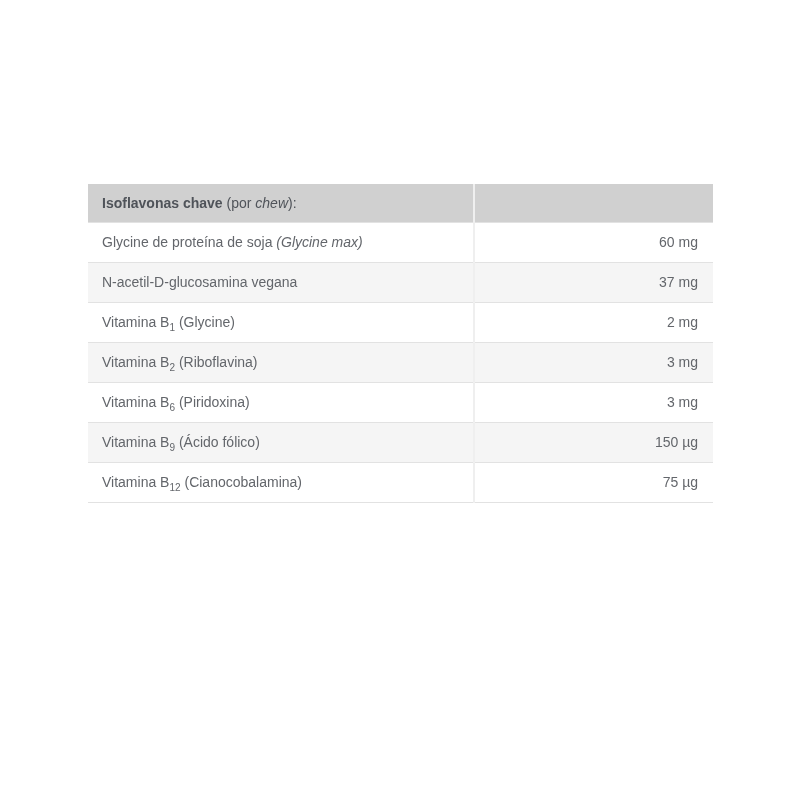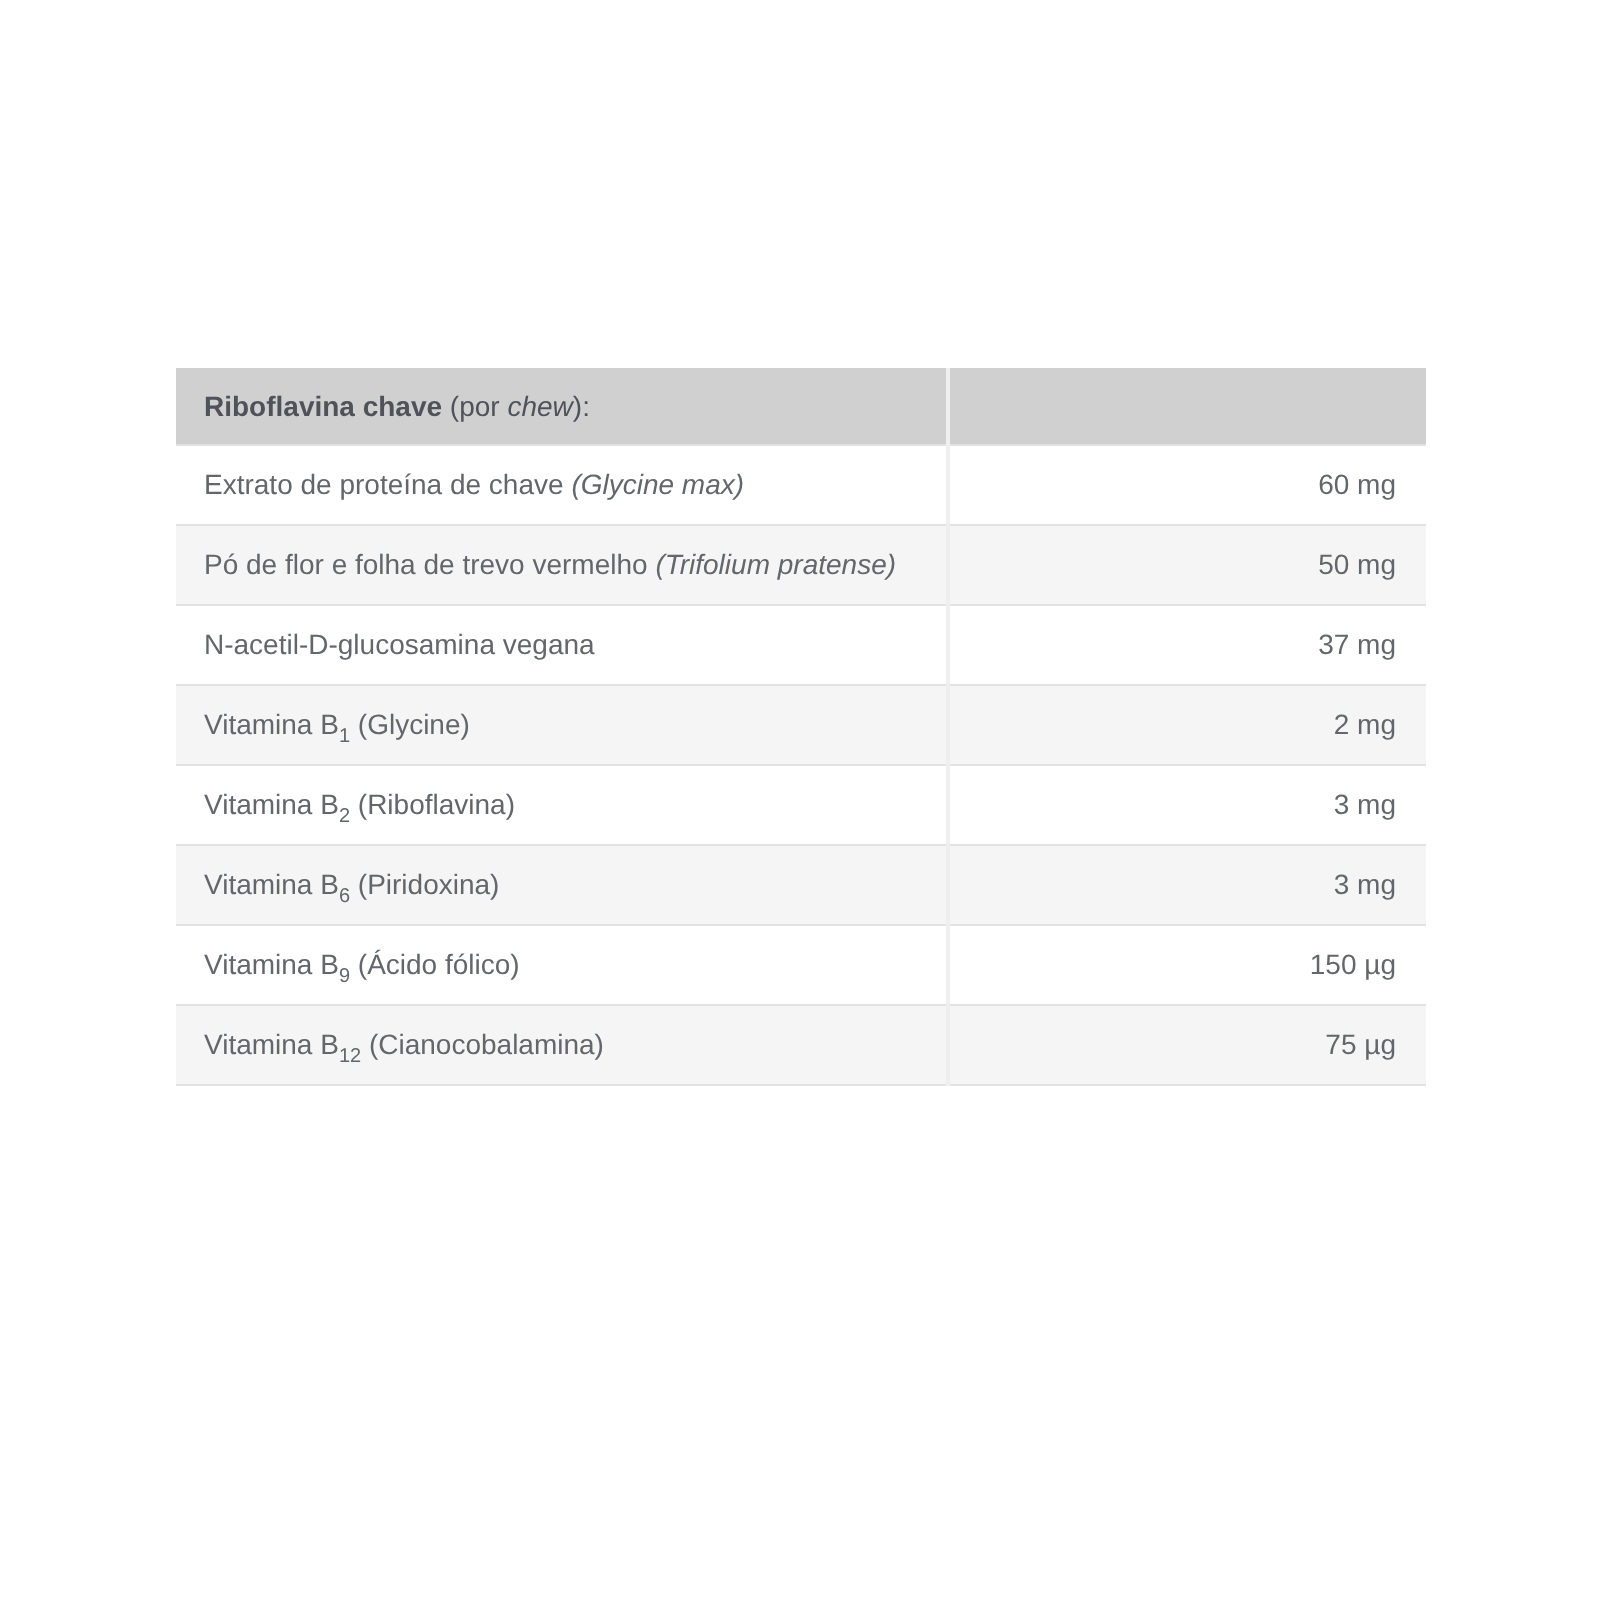--- a/index.html
+++ b/index.html
@@ -60,32 +60,28 @@
 <body>
 
 <div class="page">
   <table class="components-table">
     <colgroup>
       <col style="width: 386px">
       <col style="width: 239px">
     </colgroup>
     <thead>
       <tr>
-        <th class="label-cell"><span class="b">Riboflavina chave</span><span> (por </span><span class="it">chew</span><span>):</span></th>
+        <th class="label-cell"><span class="b">Isoflavonas chave</span><span> (por </span><span class="it">chew</span><span>):</span></th>
         <th class="value-cell"></th>
       </tr>
     </thead>
     <tbody>
         <tr>
-          <td class="label-cell"><span>Extrato de proteína de chave </span><span class="it">(Glycine max)</span></td>
+          <td class="label-cell"><span>Glycine de proteína de soja </span><span class="it">(Glycine max)</span></td>
           <td class="value-cell">60 mg</td>
-        </tr>
-        <tr>
-          <td class="label-cell"><span>Pó de flor e folha de trevo vermelho </span><span class="it">(Trifolium pratense)</span></td>
-          <td class="value-cell">50 mg</td>
         </tr>
         <tr>
           <td class="label-cell"><span>N-acetil-D-glucosamina vegana</span></td>
           <td class="value-cell">37 mg</td>
         </tr>
         <tr>
           <td class="label-cell"><span>Vitamina B</span><sub>1</sub><span> (Glycine)</span></td>
           <td class="value-cell">2 mg</td>
         </tr>
         <tr>

